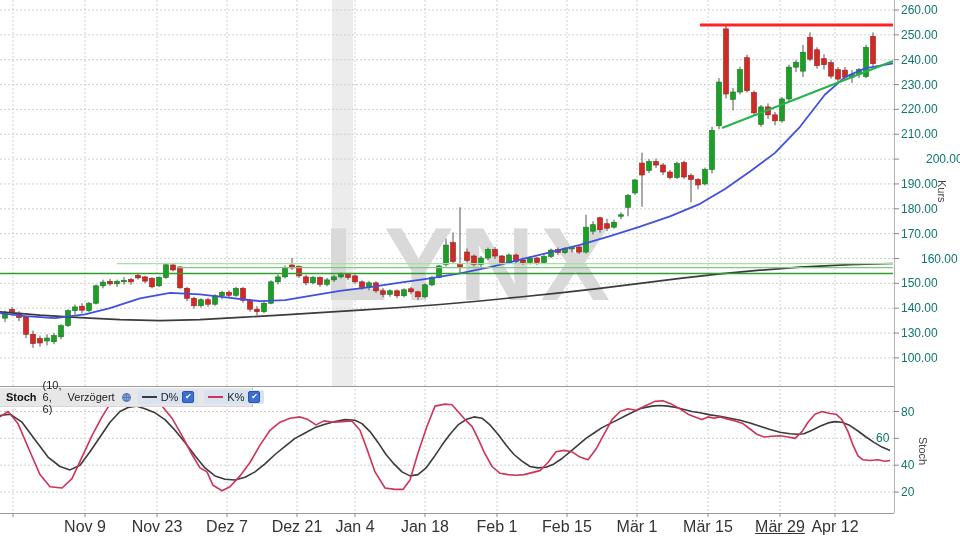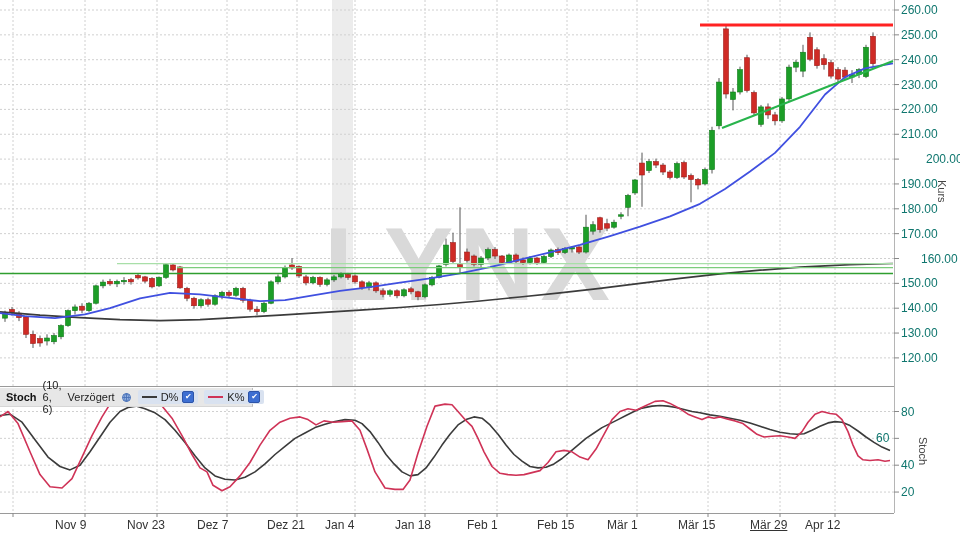--- a/index.html
+++ b/index.html
@@ -1,20 +1,20 @@
 <!DOCTYPE html>
 <html><head>
 <meta charset="utf-8">
 <style>
   html,body{margin:0;padding:0;background:#fff;}
   body{width:960px;height:540px;overflow:hidden;font-family:"Liberation Sans",sans-serif;}
   .stage{position:relative;width:960px;height:540px;background:#fff;}
   svg#chart{position:absolute;left:0;top:0;}
   .lbl{position:absolute;font-size:12px;color:#0f766e;white-space:nowrap;}
-  .datelbl{position:absolute;top:518px;width:60px;margin-left:-30px;font-size:12px;color:#333;white-space:nowrap;}
+  .datelbl{position:absolute;top:518px;width:60px;margin-left:-30px;text-align:center;font-size:16px;color:#333;white-space:nowrap;}
   .axis-unit{position:absolute;font-size:11px;color:#444;writing-mode:vertical-rl;}
   .legend-bar{position:absolute;left:0;top:388px;width:253px;height:19px;background:#e7e7e7;
     border-right:1px solid #bdbdbd;border-bottom:1px solid #d6d6d6;box-sizing:border-box;
     display:flex;align-items:center;gap:6px;padding:0 6px;font-size:11px;color:#222;z-index:3;}
   .legend-name{font-weight:bold;color:#111;}
   .legend-chip{display:flex;align-items:center;gap:4px;background:#d9e2f0;border-radius:2px;padding:1px 4px;}
   .swatch{display:inline-block;width:15px;height:0;border-top:2px solid #000;}
   .cbx{display:inline-block;width:10px;height:10px;background:#3d6fd2;border:1px solid #2d54a8;border-radius:2px;
     color:#fff;font-size:8px;line-height:10px;text-align:center;box-sizing:content-box;}
   .gear{display:inline-flex;align-items:center;}
@@ -401,21 +401,21 @@
       <div class="lbl" style="left: 901px; top: 102.4px;">220.00</div>
       <div class="lbl" style="left: 901px; top: 127.25px;">210.00</div>
       <div class="lbl" style="left: 901px; top: 152.1px; margin-left: 25px;">200.00</div>
       <div class="lbl" style="left: 901px; top: 176.95px;">190.00</div>
       <div class="lbl" style="left: 901px; top: 201.8px;">180.00</div>
       <div class="lbl" style="left: 901px; top: 226.65px;">170.00</div>
       <div class="lbl" style="left: 901px; top: 251.5px; margin-left: 20px;">160.00</div>
       <div class="lbl" style="left: 901px; top: 276.35px;">150.00</div>
       <div class="lbl" style="left: 901px; top: 301.2px;">140.00</div>
       <div class="lbl" style="left: 901px; top: 326.05px;">130.00</div>
-      <div class="lbl" style="left: 901px; top: 350.9px;">120.00</div>
+      <div class="lbl" style="left: 901px; top: 350.9px;">100.00</div>
     </div>
   <div id="stoch-labels">
       <div class="lbl" style="left: 901px; top: 404.5px;">80</div>
       <div class="lbl" style="left: 876px; top: 431.35px;">60</div>
       <div class="lbl" style="left: 901px; top: 458.2px;">40</div>
       <div class="lbl" style="left: 901px; top: 485.05px;">20</div>
     </div>
   <div id="date-labels">
       <div class="datelbl" style="left: 85px;">Nov 9</div>
       <div class="datelbl" style="left: 157px;">Nov 23</div>

